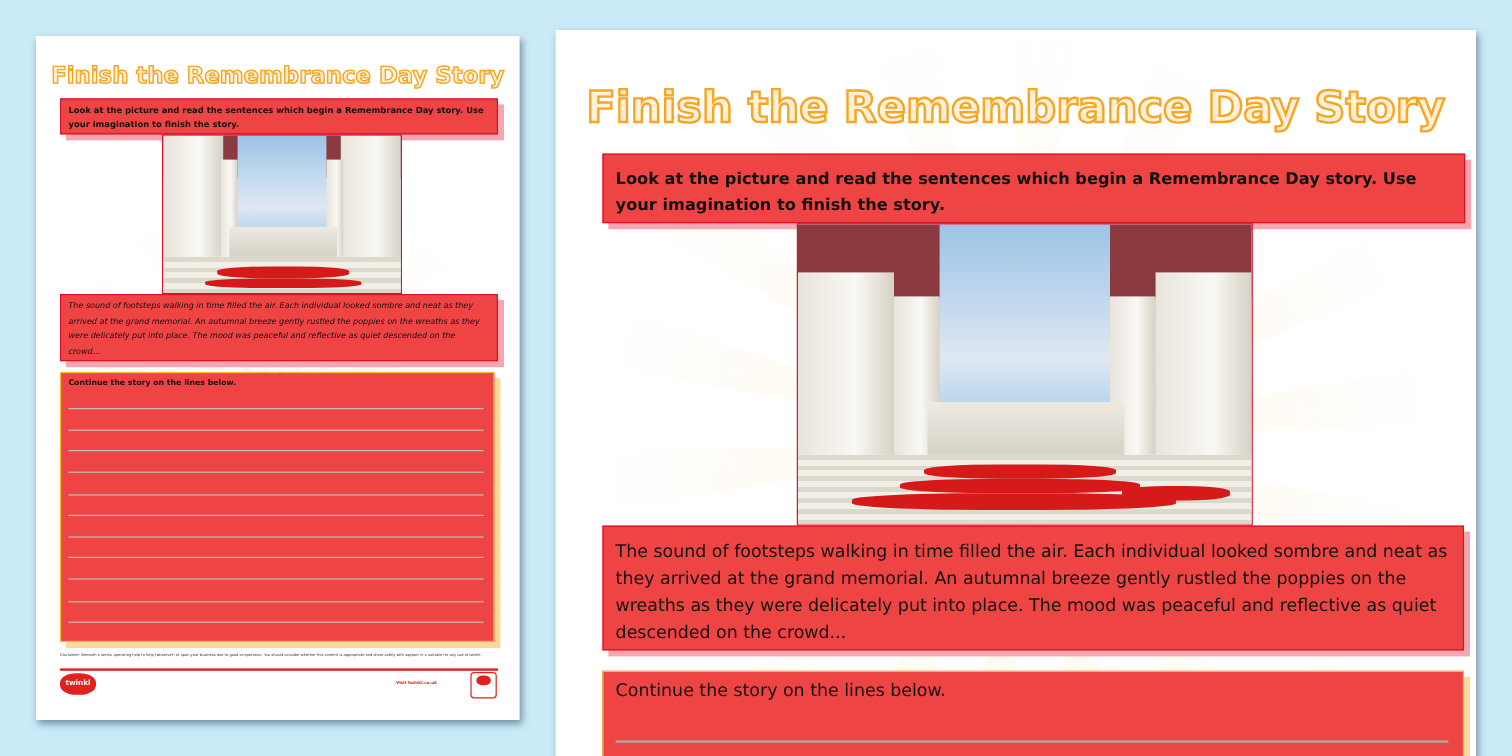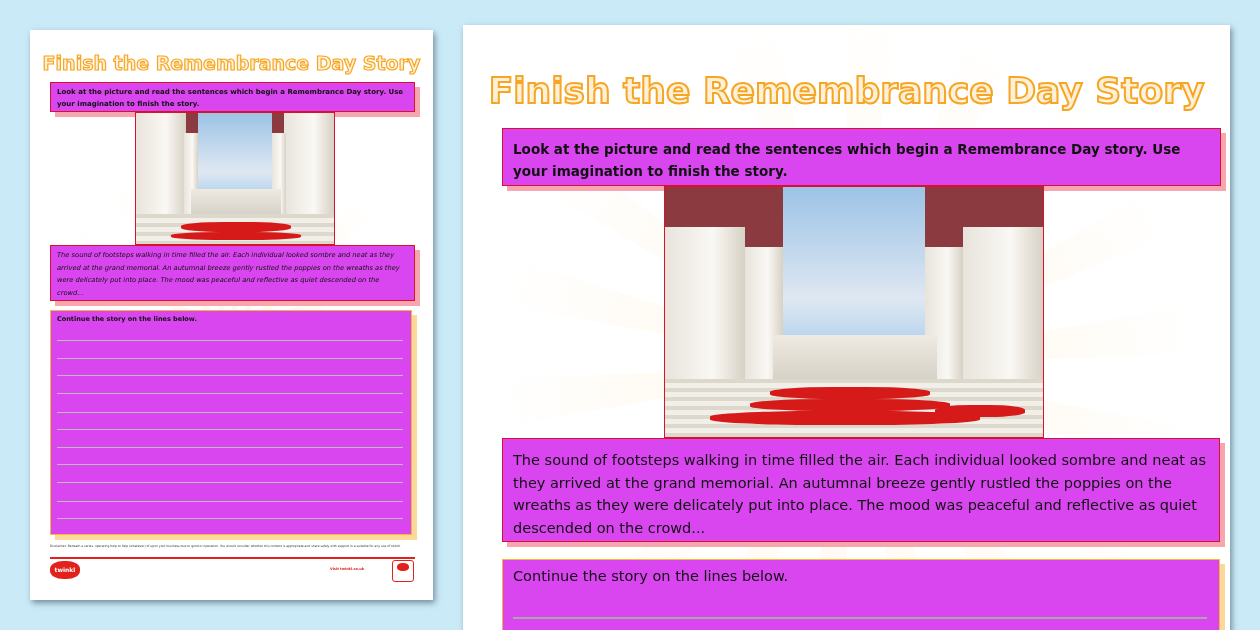--- a/index.html
+++ b/index.html
@@ -18,21 +18,21 @@
     border-radius: 50%;
     -webkit-mask-image: radial-gradient(circle, #000 10%, transparent 55%);
     mask-image: radial-gradient(circle, #000 10%, transparent 55%);
   }
   .title {
     position: absolute; text-align: center; font-weight: bold;
     color: #fff1d9; -webkit-text-stroke: 1.2px #f6a623;
     font-family: "DejaVu Sans", sans-serif; white-space: nowrap; left: 0; right: 0;
   }
   .box {
-    position: absolute; background: #d946ef; color: #111;
+    position: absolute; background: #ef4444; color: #111;
   }
   .box.red { border: 1.5px solid #d9112b; box-shadow: 5px 5px 0 #f7a6b0; }
   .box.orange { border: 1.5px solid #f6b733; box-shadow: 5px 5px 0 #fcd89a; text-align: right; }
   .photo {
     position: absolute; border: 1.5px solid #d9112b; overflow: hidden;
     background: linear-gradient(#9cc3e6 0%, #dfe8f2 45%, #b9d5ee 60%, #e6e6e0 60%);
   }
   .photo .pillar { position: absolute; top: 0; background: linear-gradient(90deg,#e8e4dc,#faf8f4 60%,#d7d1c5); }
   .photo .brick { position: absolute; top: 0; background: #8b3b3f; }
   .photo .stone { position: absolute; background: linear-gradient(#eeeae2,#d4cfc4); }

